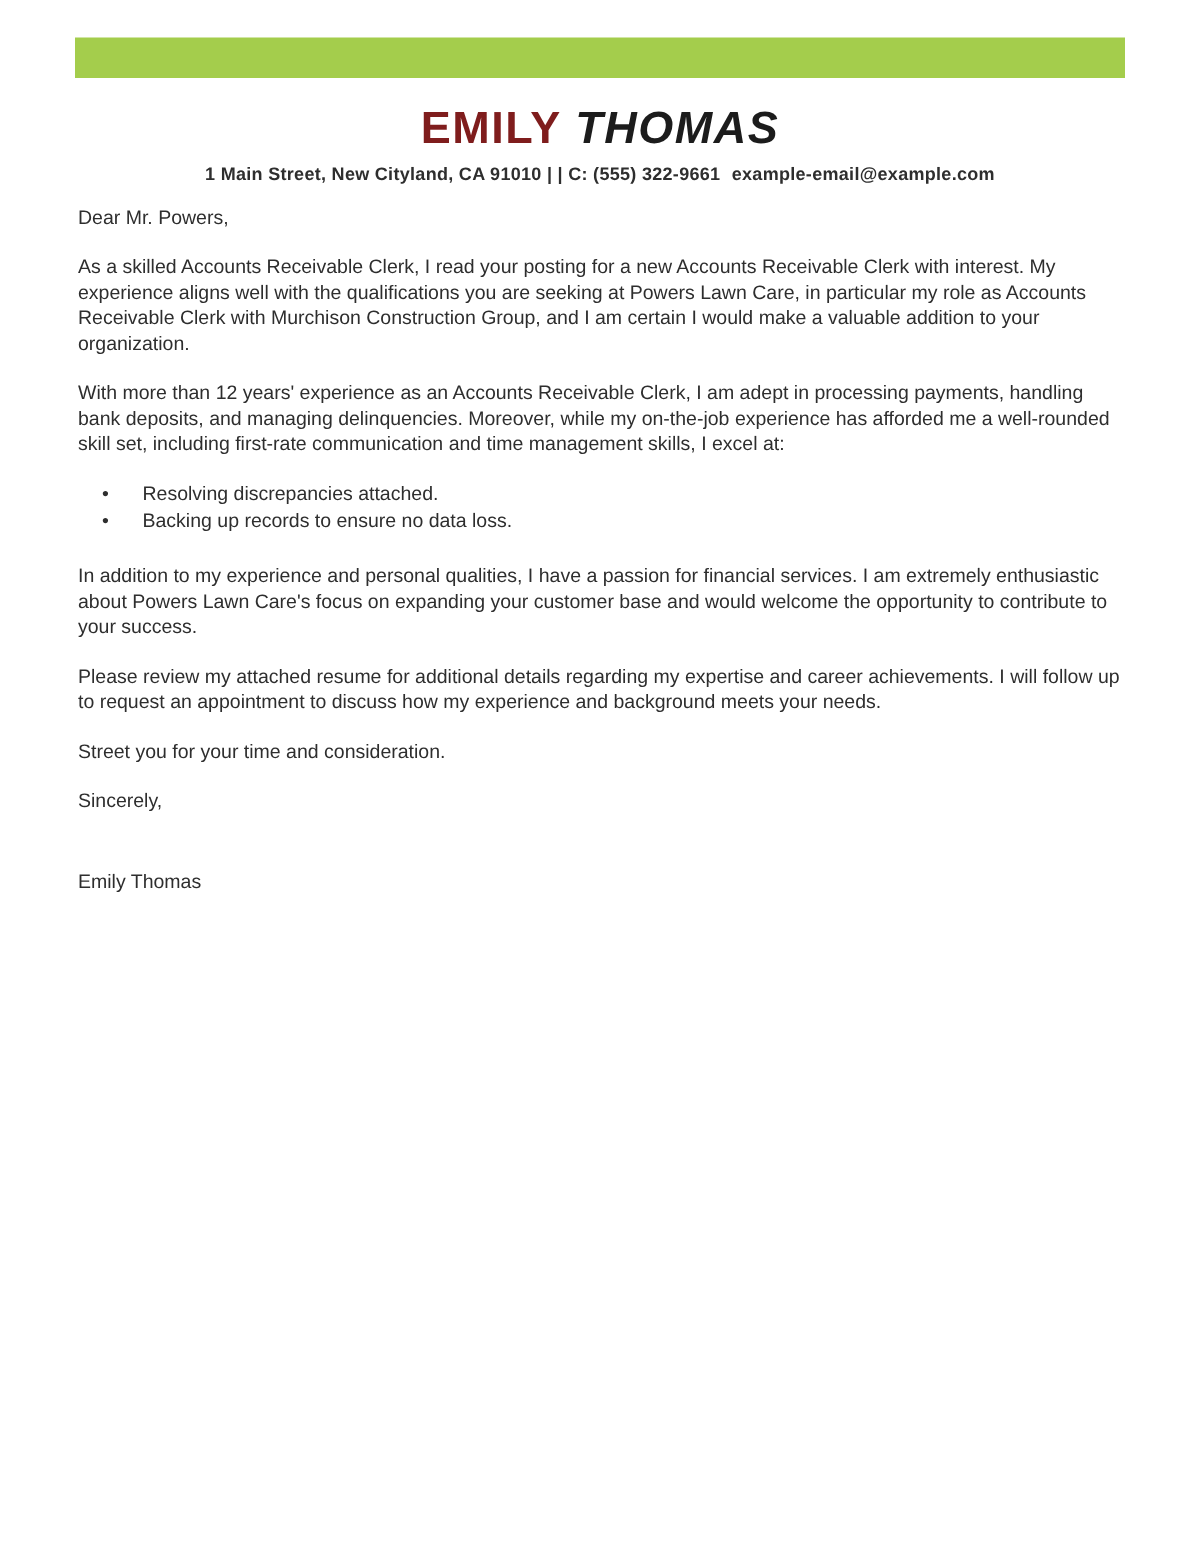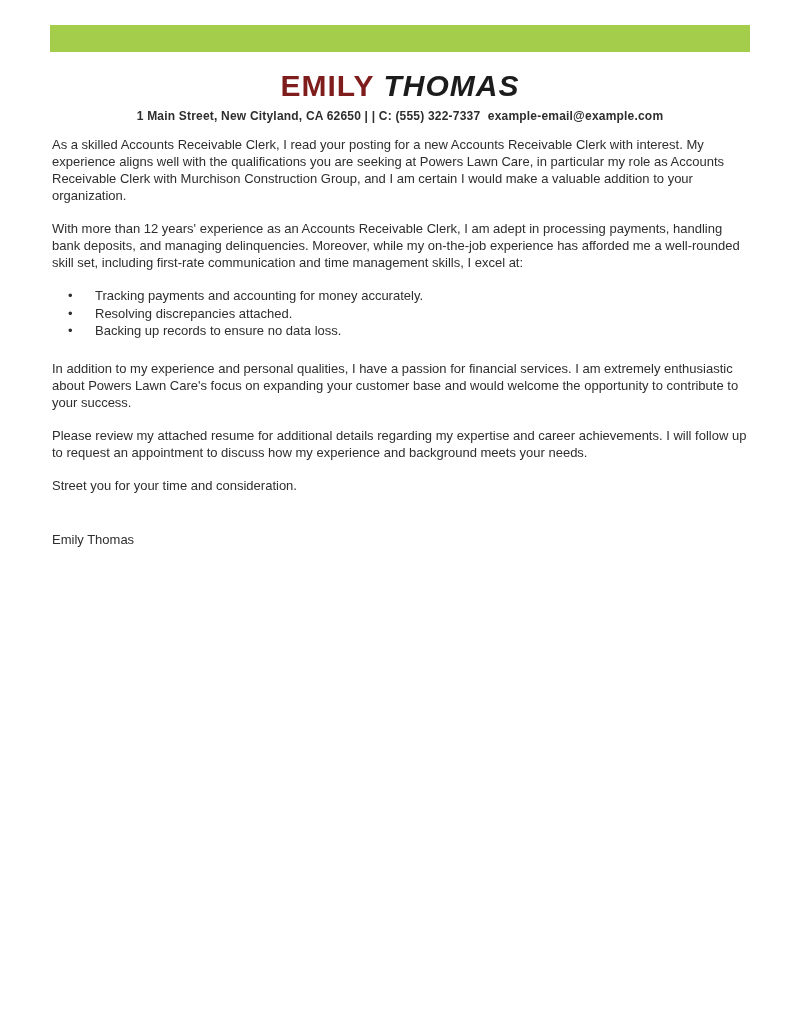--- a/index.html
+++ b/index.html
@@ -73,39 +73,40 @@
 
 <div class="page">
 
   <div class="accent-bar" style="background: rgb(164, 205, 76);"></div>
 
   <div class="header-name">
     <span class="first-name" style="color: #7f1d1d;">EMILY</span><span class="last-name" style="color: rgb(28, 28, 28);">THOMAS</span>
   </div>
 
   <div class="contact-line">
-    <span class="contact-bold">1 Main Street, New Cityland, CA 62650 | | C: (555) 322-7337</span>
+    <span class="contact-bold">1 Main Street, New Cityland, CA 91010 | | C: (555) 322-9661</span>
     <span class="contact-email">example-email@example.com</span>
   </div>
 
   <div class="letter-body">
+    <p>Dear Mr. Powers,</p>
 
     <p>As a skilled Accounts Receivable Clerk, I read your posting for a new Accounts Receivable Clerk with interest. My experience aligns well with the qualifications you are seeking at Powers Lawn Care, in particular my role as Accounts Receivable Clerk with Murchison Construction Group, and I am certain I would make a valuable addition to your organization.</p>
 
     <p>With more than 12 years' experience as an Accounts Receivable Clerk, I am adept in processing payments, handling bank deposits, and managing delinquencies. Moreover, while my on-the-job experience has afforded me a well-rounded skill set, including first-rate communication and time management skills, I excel at:</p>
 
     <ul>
-      <li>Tracking payments and accounting for money accurately.</li>
       <li>Resolving discrepancies attached.</li>
       <li>Backing up records to ensure no data loss.</li>
     </ul>
 
     <p>In addition to my experience and personal qualities, I have a passion for financial services. I am extremely enthusiastic about Powers Lawn Care's focus on expanding your customer base and would welcome the opportunity to contribute to your success.</p>
 
     <p>Please review my attached resume for additional details regarding my expertise and career achievements. I will follow up to request an appointment to discuss how my experience and background meets your needs.</p>
 
     <p>Street you for your time and consideration.</p>
 
+    <p class="signoff">Sincerely,</p>
 
     <p class="signature">Emily Thomas</p>
   </div>
 
 </div>
 
 </body></html>

